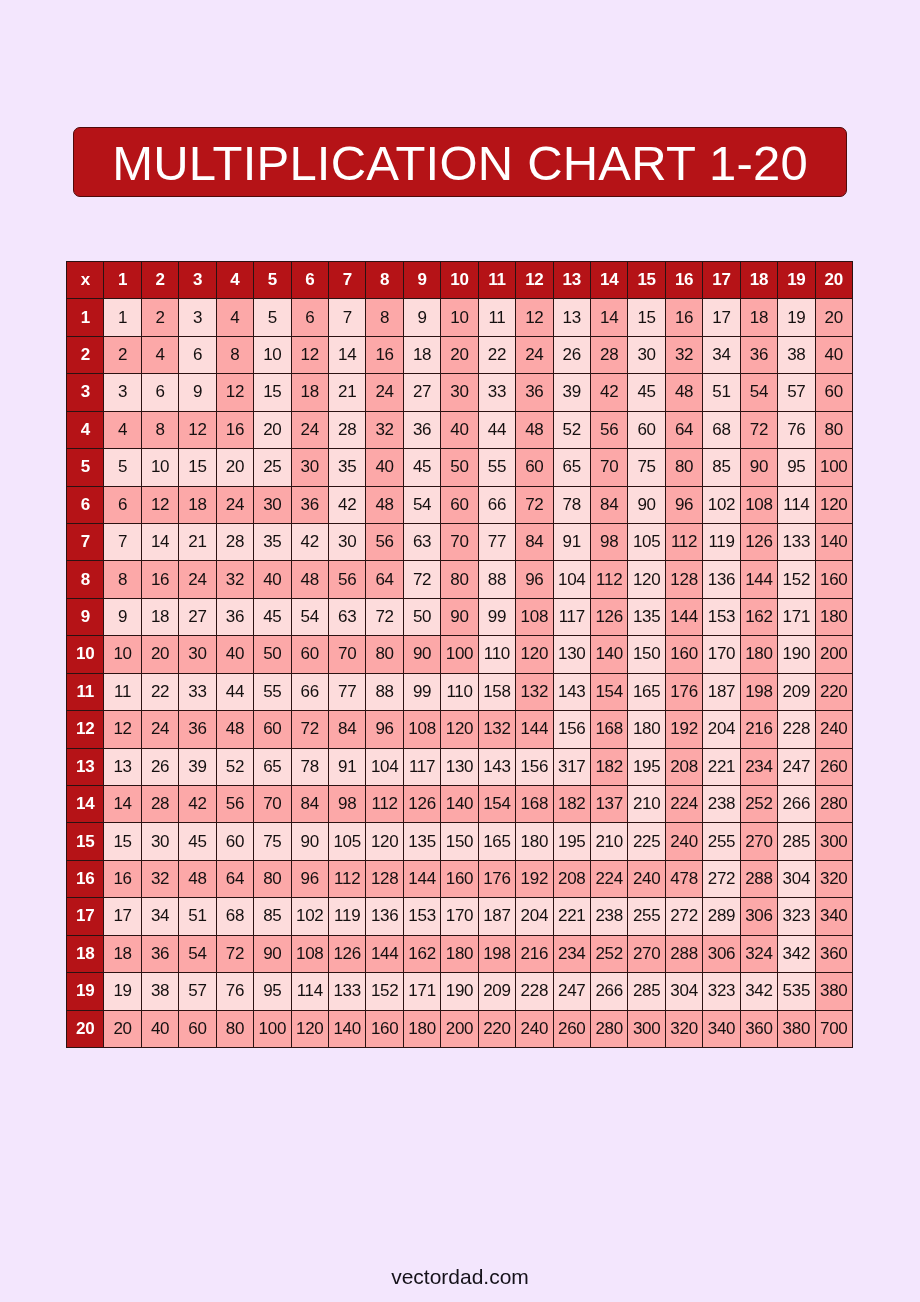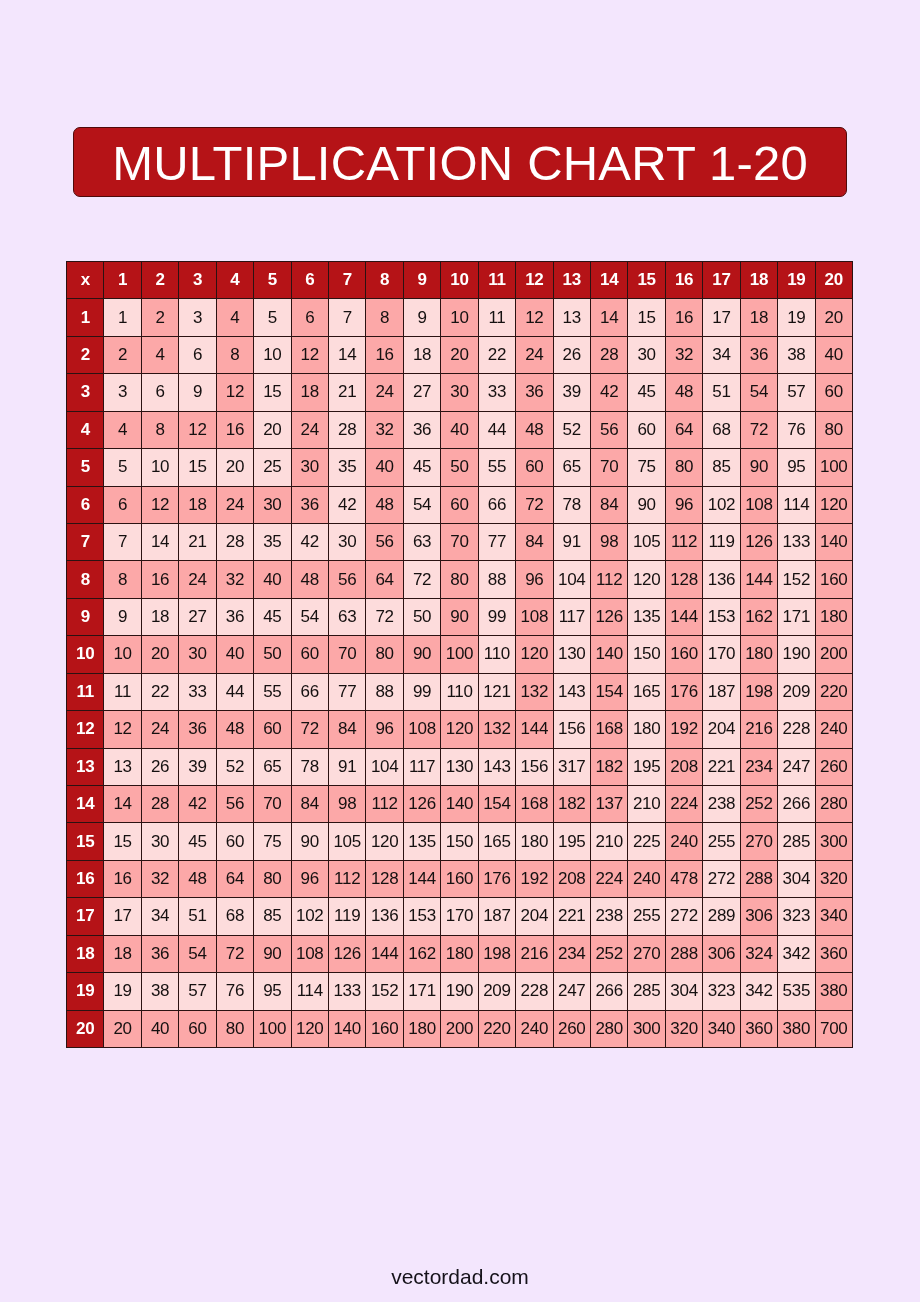--- a/index.html
+++ b/index.html
@@ -307,21 +307,21 @@
     <div class="cell light">11</div>
     <div class="cell light">22</div>
     <div class="cell light">33</div>
     <div class="cell light">44</div>
     <div class="cell light">55</div>
     <div class="cell light">66</div>
     <div class="cell light">77</div>
     <div class="cell light">88</div>
     <div class="cell light">99</div>
     <div class="cell light">110</div>
-    <div class="cell light">121</div>
+    <div class="cell light">158</div>
     <div class="cell dark">132</div>
     <div class="cell light">143</div>
     <div class="cell dark">154</div>
     <div class="cell light">165</div>
     <div class="cell dark">176</div>
     <div class="cell light">187</div>
     <div class="cell dark">198</div>
     <div class="cell light">209</div>
     <div class="cell dark">220</div>
     <div class="cell hdr">12</div>

